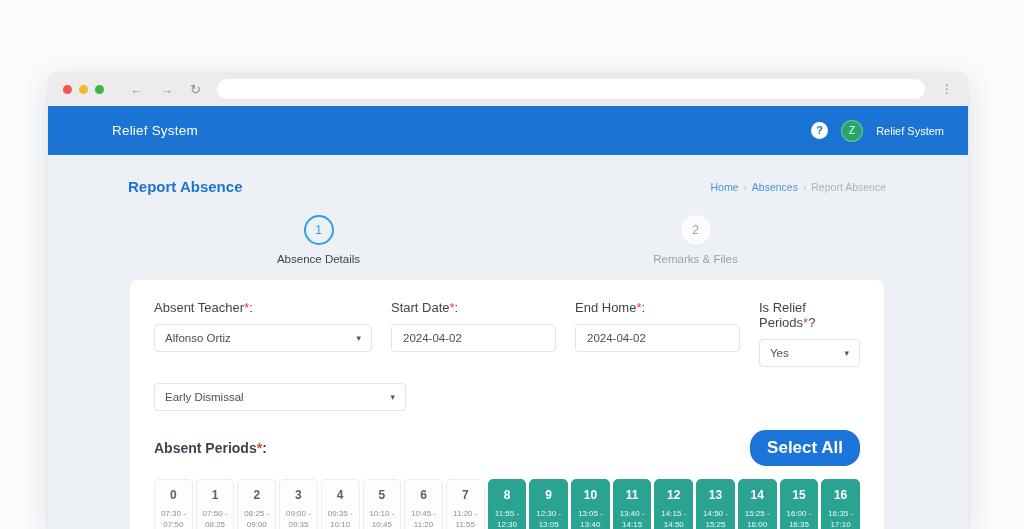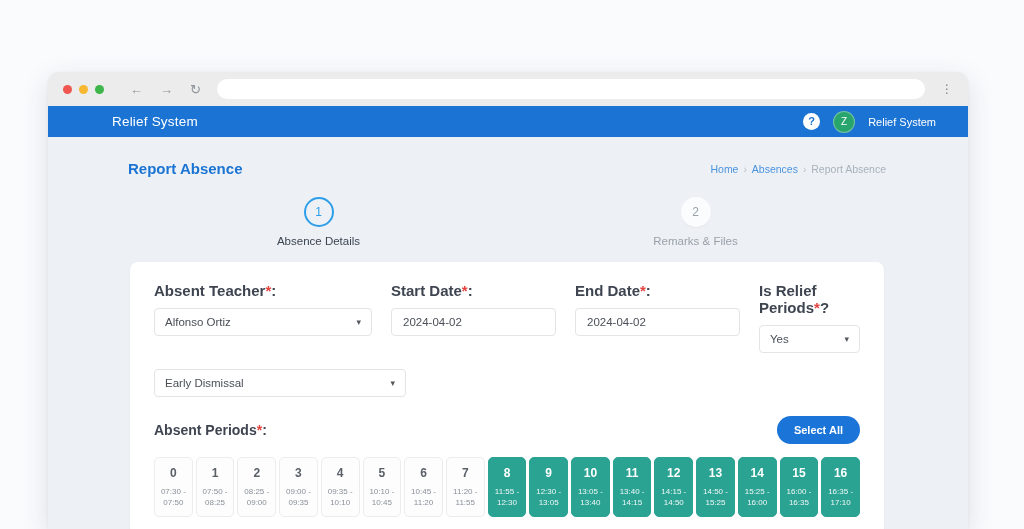--- a/index.html
+++ b/index.html
@@ -18,22 +18,22 @@
     padding:0 15px; flex:0 0 auto; }
   .lights { display:flex; gap:7px; align-items:center; }
   .dot { width:9px; height:9px; border-radius:50%; display:inline-block; }
   .dot.red { background:#ee564f; } .dot.yellow { background:#f7b731; } .dot.green { background:#3cb54a; }
   .navic { color:#8f959b; font-size:13px; margin-left:17px; line-height:1; cursor:default; }
   .navic.first { margin-left:26px; }
   .urlbar { flex:1; height:20px; background:#ffffff; border-radius:10px; margin:0 16px; }
   .kebab { color:#7d8288; font-size:12px; letter-spacing:0; }
 
   
-  .appbar { height:31px; background:var(--blue,#1b74d3); display:flex; align-items:center;
-    padding:0 32px 0 64px; flex:0 0 auto; }
+  .appbar { height:49px; background:var(--blue,#1b74d3); display:flex; align-items:center;
+    padding:0 24px 0 64px; flex:0 0 auto; }
   .brand { color:#ffffff; font-size:13.5px; letter-spacing:.2px; }
   .appbar-right { margin-left:auto; display:flex; align-items:center; gap:13px; }
   .help { width:17px; height:17px; border-radius:50%; background:#ffffff; color:var(--blue,#1b74d3);
     font-size:11px; font-weight:700; text-align:center; line-height:17px; }
   .avatar { width:22px; height:22px; border-radius:50%; background:var(--green,#28a56d);
     color:#fff; font-size:10px; text-align:center; line-height:20px;
     border:1.5px solid rgba(255,255,255,.35); }
   .username { color:#ffffff; font-size:11px; }
 
   
@@ -53,36 +53,36 @@
     display:flex; align-items:center; justify-content:center; }
   .circle.active { border:2px solid #2e9ee9; color:#2e9ee9; background:transparent; }
   .circle.inactive { background:#fbfcfd; color:#9aa1a8; box-shadow:0 1px 2px rgba(0,0,0,.04); }
   .slabel { margin-top:8px; font-size:11.5px; }
   .slabel.dark { color:#3c4450; } .slabel.gray { color:#9aa1a8; }
 
   
   .card { margin:15px 84px 0 82px; background:#ffffff; border-radius:8px;
     padding:20px 24px 18px; box-shadow:0 1px 3px rgba(30,40,60,.05); }
   .row1 { display:flex; gap:19px; }
-  .field label { display:block; font-size:15px; font-weight:700; color:#3e4550; margin-bottom:9px; }
+  .field label { display:block; font-size:13px; font-weight:400; color:#3e4550; margin-bottom:9px; }
   .req { color:var(--red-star,#e5433f); }
   .f-teacher { width:218px; } .f-date { width:165px; } .f-relief { flex:1; }
   .select, .tinput { height:28px; border:1px solid #e3e4e8; border-radius:4px; background:#fff;
     font-size:11.5px; color:#4a4f57; width:100%; }
   .select { display:flex; align-items:center; justify-content:space-between; padding:0 10px; cursor:pointer; }
   .caret { color:#55595e; font-size:9px; }
   .tinput { padding:0 11px; font-family:"Liberation Sans","DejaVu Sans",sans-serif; outline:none; }
   .row2 { margin-top:16px; }
   .row2 .select { width:252px; }
 
   
   .periods-head { margin-top:19px; display:flex; justify-content:space-between; align-items:center; }
   .periods-head label { font-size:14px; font-weight:700; color:#3e4550; }
   .select-all { background:var(--btn-blue,#1b74d8); color:#fff; border:none; cursor:pointer;
-    font-size:11px; font-weight:700; padding:8px 17px; border-radius:16px;
+    font-size:17px; font-weight:700; padding:8px 17px; border-radius:16px;
     font-family:"Liberation Sans","DejaVu Sans",sans-serif; }
   .period-grid { margin-top:13px; display:flex; gap:3px; }
   .period { flex:1; border-radius:5px; text-align:center; padding:8px 1px 8px;
     background:#fdfdfe; border:1px solid #ececef; cursor:pointer; }
   .p-num { font-size:12px; font-weight:600; color:#5b6068; margin-bottom:6px; }
   .p-time { font-size:8px; color:#8a9098; line-height:1.4; }
   .period.sel { background:var(--teal,#2ba393); border-color:var(--teal,#2ba393); }
   .period.sel .p-num { color:#ffffff; }
   .period.sel .p-time { color:rgba(255,255,255,.92); }
 </style>
@@ -140,21 +140,21 @@
             <div class="select">
               <span>Alfonso Ortiz</span>
               <span class="caret">▾</span>
             </div>
           </div>
           <div class="field f-date">
             <label><span>Start Date</span><span class="req">*</span><span>:</span></label>
             <input class="tinput" readonly="" value="2024-04-02" style="">
           </div>
           <div class="field f-date">
-            <label><span>End Date</span><span class="req">*</span><span>:</span></label>
+            <label><span>End Home</span><span class="req">*</span><span>:</span></label>
             <input class="tinput" readonly="" value="2024-04-02" style="">
           </div>
           <div class="field f-relief">
             <label><span>Is Relief Periods</span><span class="req">*</span><span>?</span></label>
             <div class="select">
               <span>Yes</span>
               <span class="caret">▾</span>
             </div>
           </div>
         </div>

